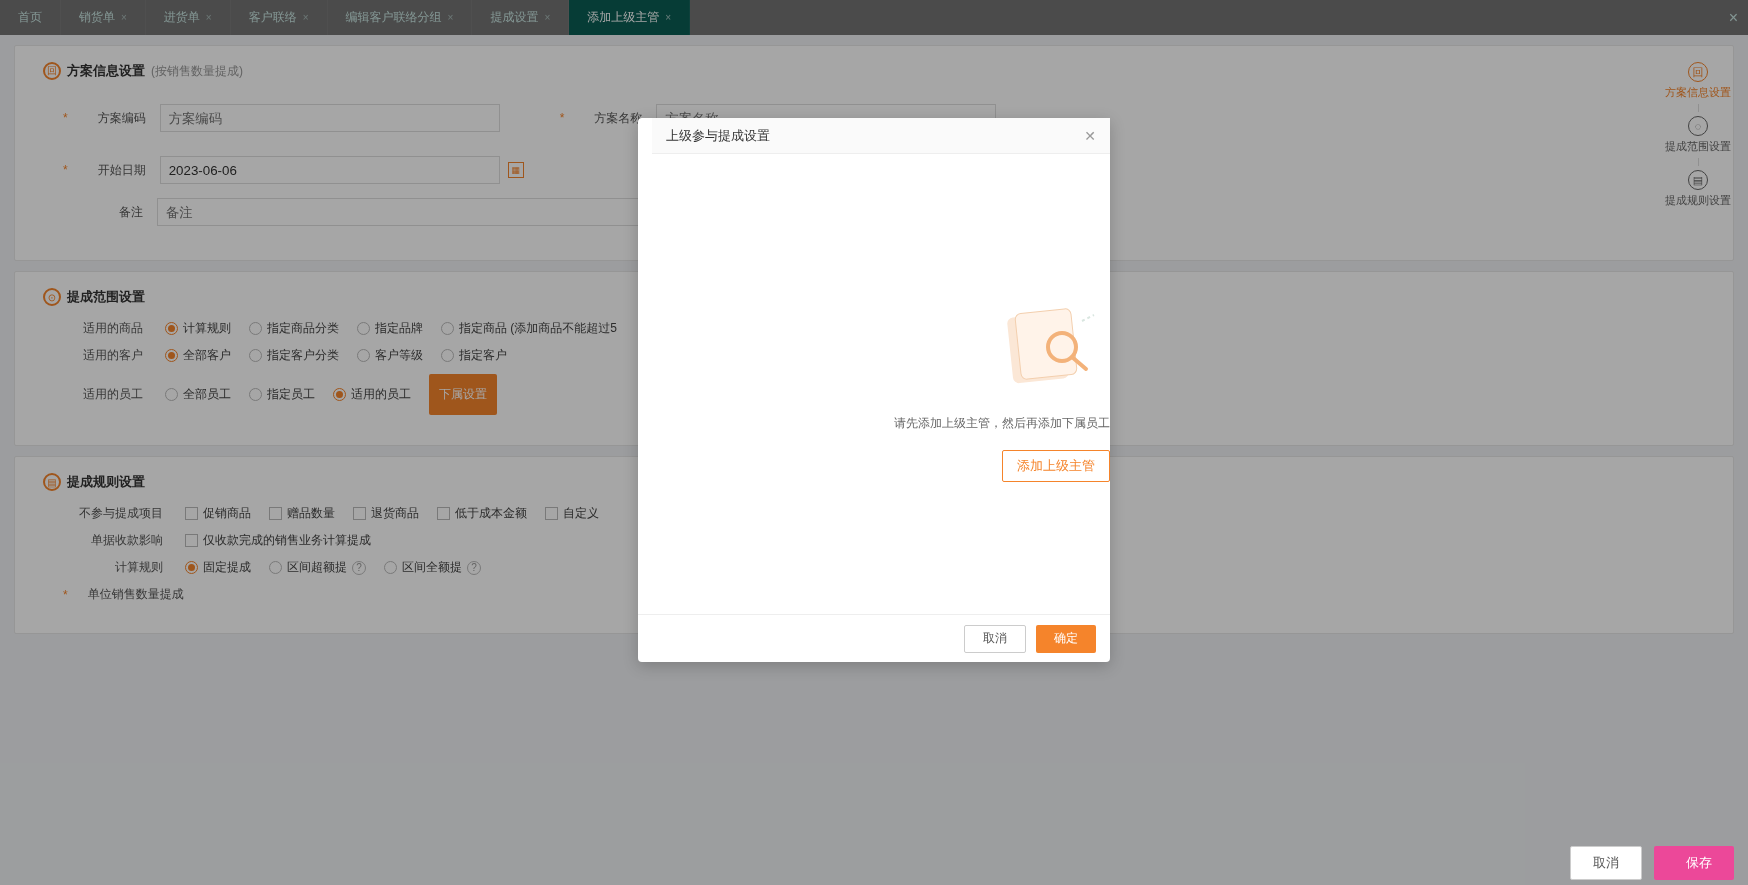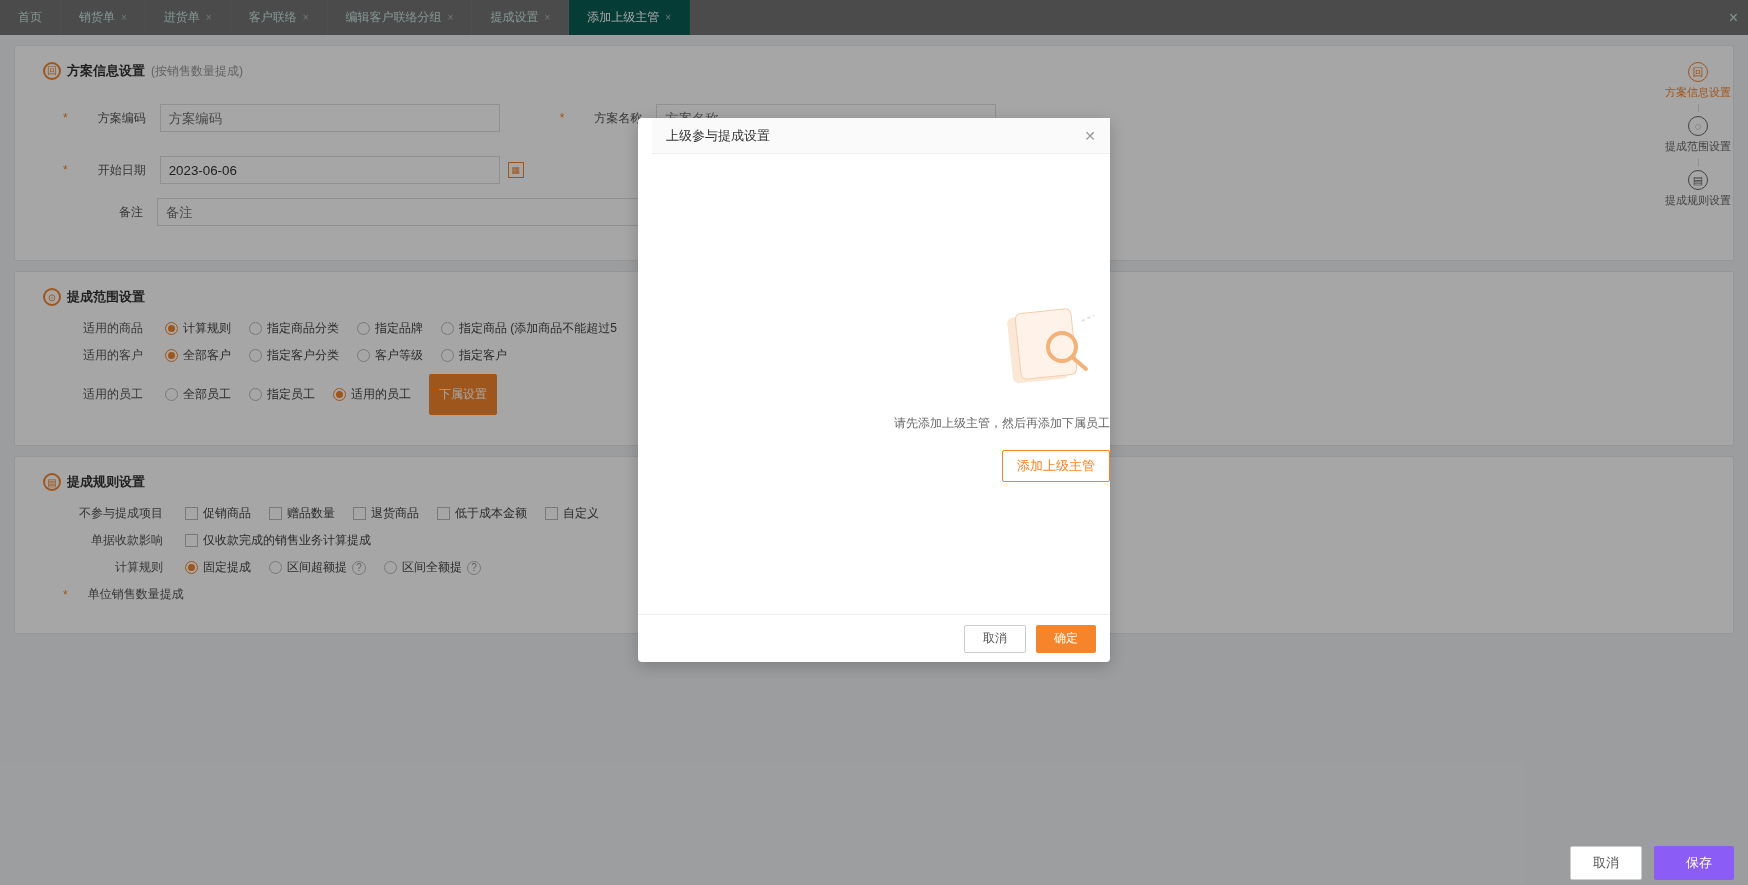--- a/index.html
+++ b/index.html
@@ -41,21 +41,21 @@
 .rnav { position:absolute; right:14px; top:62px; width:72px; display:flex; flex-direction:column; align-items:center; gap:2px; }
 .rnav-it { display:flex; flex-direction:column; align-items:center; gap:3px; cursor:pointer; color:#666; font-size:11px; }
 .rnav-it.act { color:#f5842b; }
 .rnav-ic { width:20px; height:20px; border:1px solid currentColor; border-radius:50%; display:flex; align-items:center; justify-content:center; }
 .rnav-line { width:1px; height:8px; background:#ddd; margin:2px 0; }
 
 
 .footer { position:absolute; left:0; right:0; bottom:0; height:44px; background:transparent; display:flex; justify-content:flex-end; align-items:center; gap:12px; padding-right:14px; }
 .btn { height:34px; padding:0 22px; display:flex; align-items:center; border-radius:2px; cursor:pointer; font-size:13px; }
 .btn-plain { border:1px solid #ccc; background:#fff; color:#555; }
-.btn-pri { background:#8b5cf6; color:#fff;padding-left:32px; }
+.btn-pri { background:#ec4899; color:#fff;padding-left:32px; }
 
 
 .scrim { position:absolute; inset:0; background:rgba(0,0,0,.35); }
 .modal { position:absolute; left:50%; top:118px; transform:translateX(-50%); width:472px; background:#fff; border-radius:4px; box-shadow:0 4px 16px rgba(0,0,0,.2); }
 .m-head { height:36px; display:flex; align-items:center; justify-content:space-between; padding:0 14px; border-bottom:1px solid #eee; background:#fafafa; font-size:13px;margin-left:14px; }
 .m-close { cursor:pointer; color:#999; font-size:14px; }
 .m-body { height:460px; display:flex; flex-direction:column; align-items:flex-end; justify-content:center; gap:18px; }
 .m-illus { width:120px; height:110px; position:relative; }
 .m-tip { color:#666; font-size:12px; }
 .btn-out { border:1px solid #f5842b; color:#f5842b; padding:6px 14px; border-radius:2px; cursor:pointer; font-size:13px; }

